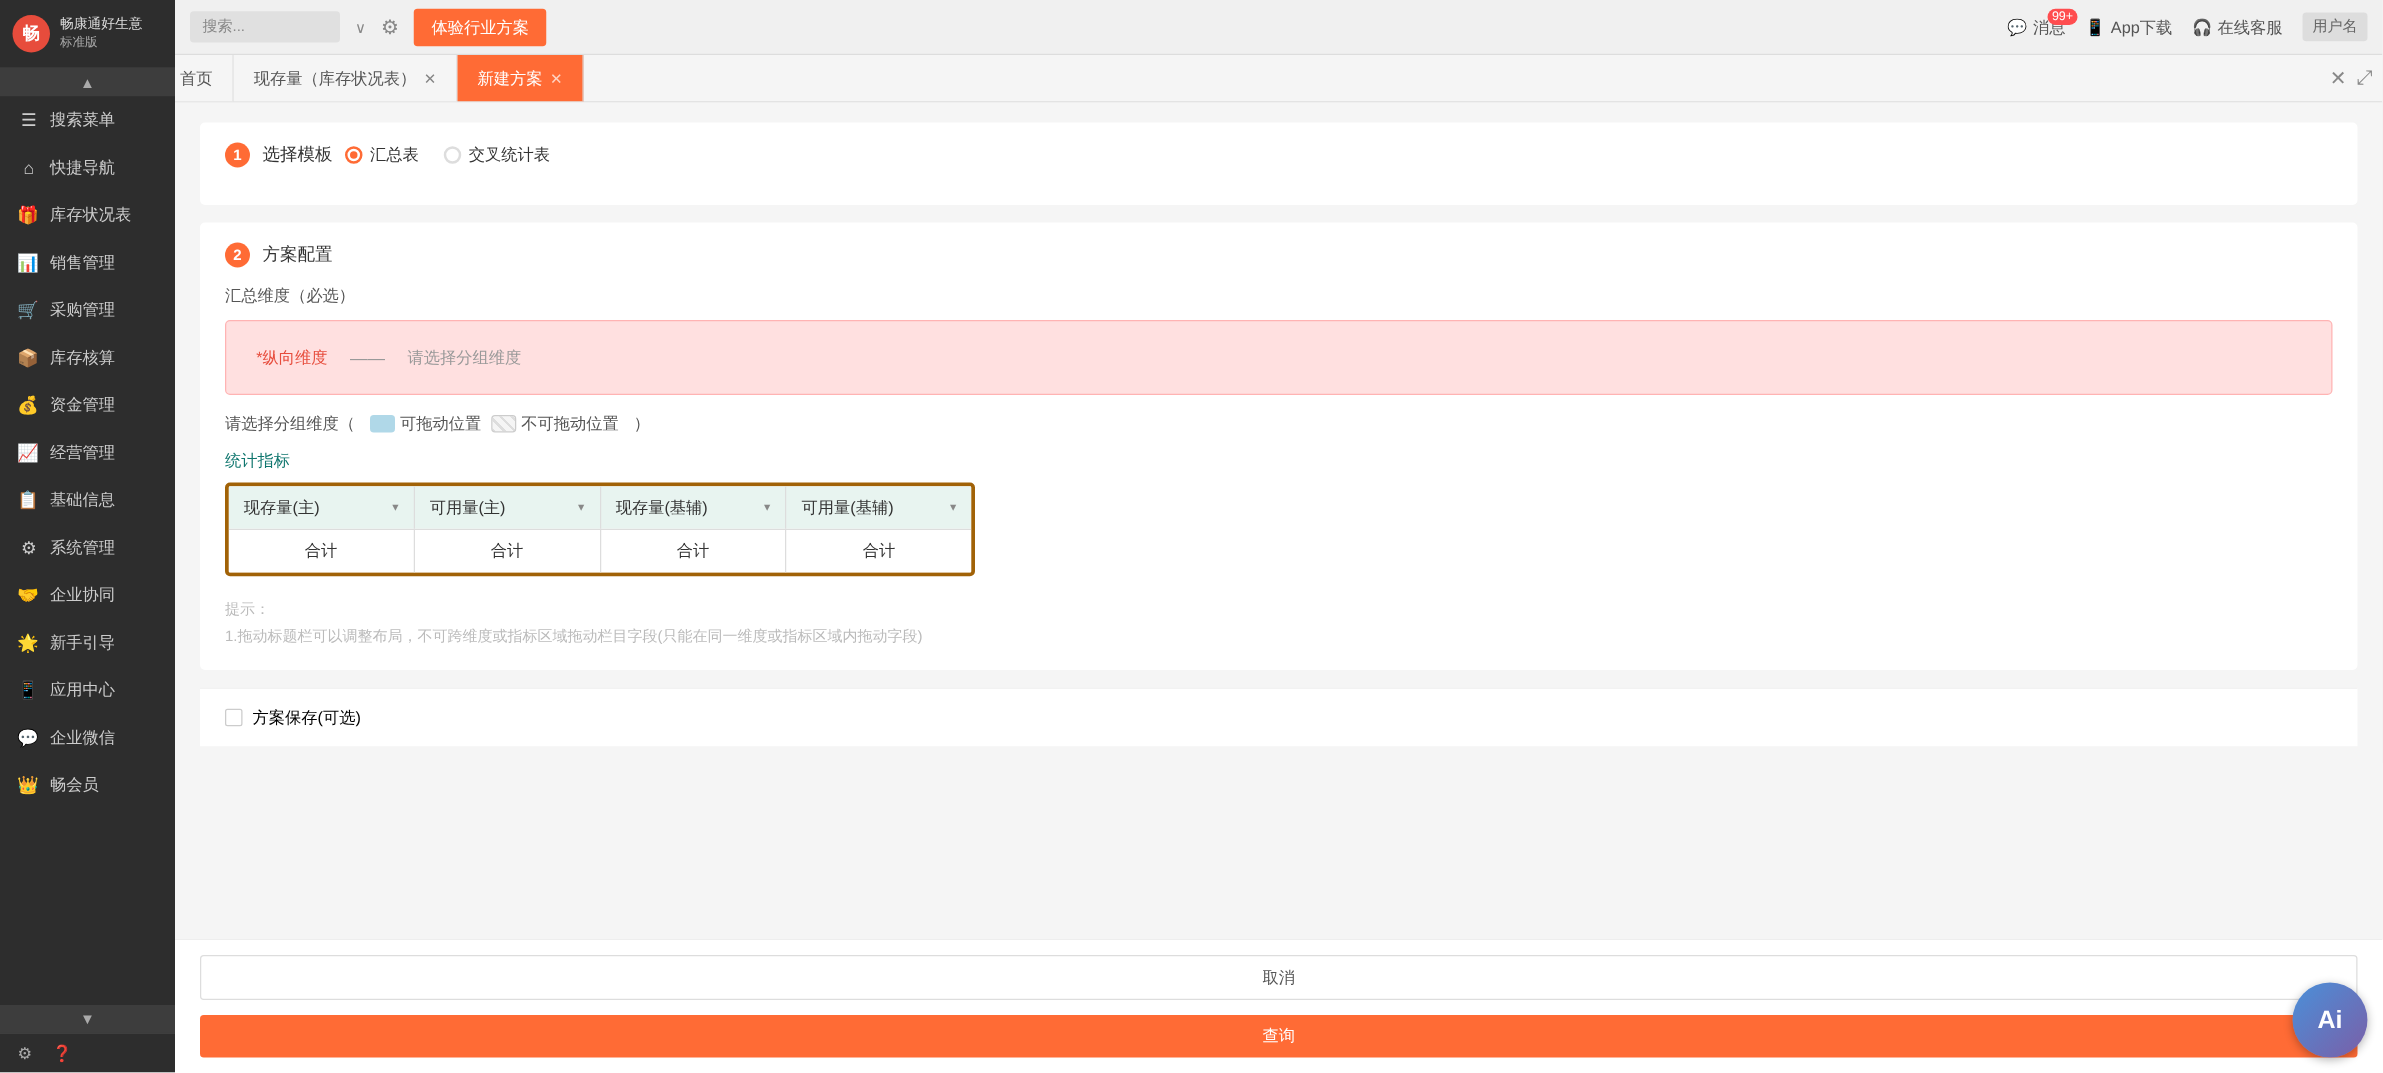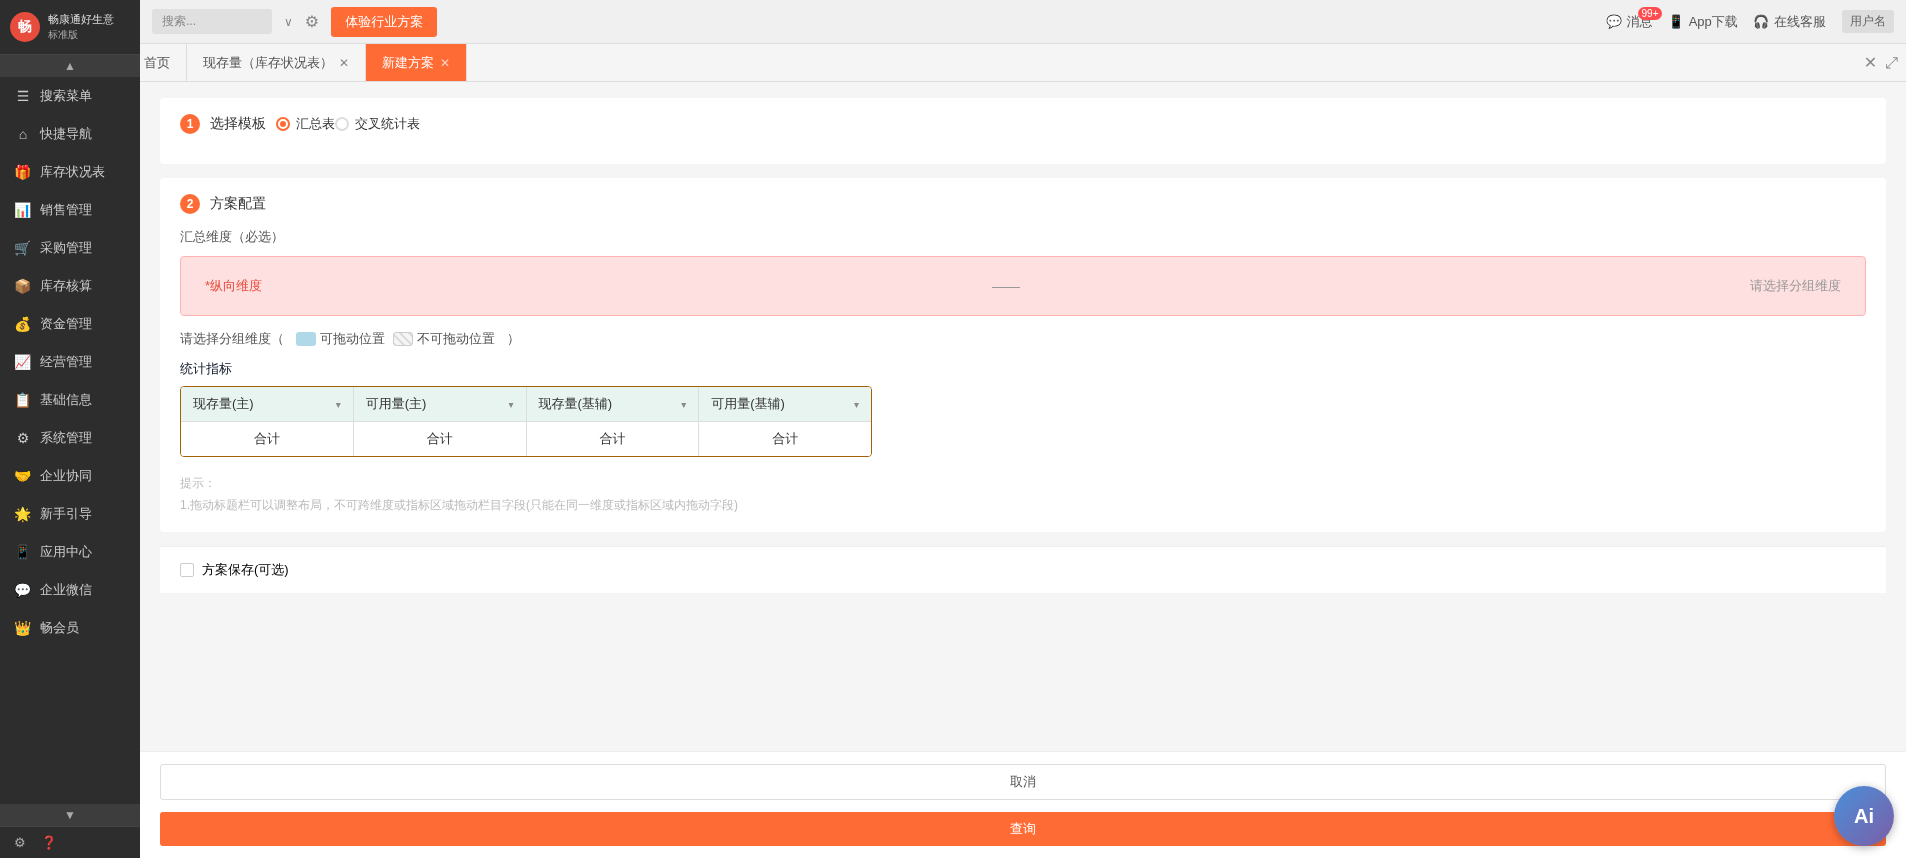--- a/index.html
+++ b/index.html
@@ -215,21 +215,21 @@
       background: #ff6b35;
       color: white;
       font-size: 12px;
       display: flex;
       align-items: center;
       justify-content: center;
       font-weight: bold;
     }
     .section-title { font-size: 14px; color: #333; font-weight: 500; }
 
-    .radio-group { display: flex; align-items: center; }
+    .radio-group { display: flex; align-items: center; gap: 20px; }
     .radio-item { display: flex; align-items: center; gap: 6px; cursor: pointer; font-size: 13px; color: #333; }
     .radio-dot {
       width: 14px;
       height: 14px;
       border-radius: 50%;
       border: 2px solid #ddd;
       display: flex;
       align-items: center;
       justify-content: center;
     }
@@ -247,21 +247,20 @@
 
     .dimension-box {
       background: #ffe0e0;
       border: 1px solid #ffb3b3;
       border-radius: 4px;
       padding: 20px 24px;
       margin-bottom: 14px;
       display: flex;
       align-items: center;
       gap: 10px;
-      justify-content: space-between;
     }
     .dimension-required { color: #e74c3c; font-size: 13px; }
     .dimension-arrow { color: #999; font-size: 14px; margin: 0 8px; }
     .dimension-hint { color: #999; font-size: 13px; }
 
     .indicator-settings {
       display: flex;
       align-items: center;
       gap: 12px;
       margin-bottom: 12px;
@@ -281,27 +280,27 @@
         45deg,
         #ddd,
         #ddd 2px,
         #f5f5f5 2px,
         #f5f5f5 6px
       );
       border: 1px solid #ccc;
     }
 
     .stats-section { margin-top: 6px; }
-    .stats-label { font-size: 13px; color: #0f172a; margin-bottom: 8px; font-weight: 500; }
+    .stats-label { font-size: 13px; color: #0f766e; margin-bottom: 8px; font-weight: 500; }
 
     .stats-table {
-      border: 1px solid #a16207;
+      border: 3px solid #a16207;
       border-radius: 4px;
       overflow: hidden;
-      width: 692px;
+      width: 600px;
     }
     .stats-table-header {
       display: flex;
       background: #e8f4f0;
     }
     .stats-col {
       flex: 1;
       padding: 8px 12px;
       font-size: 13px;
       color: #333;

